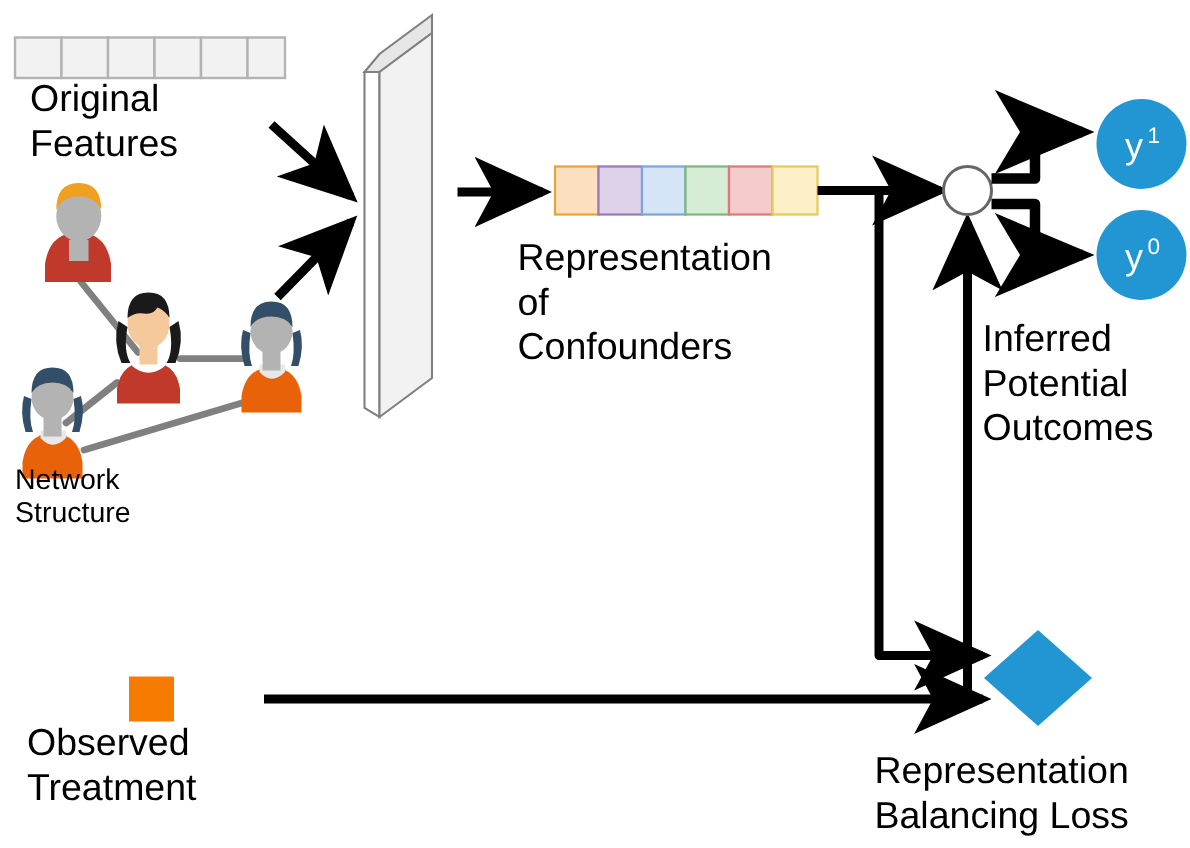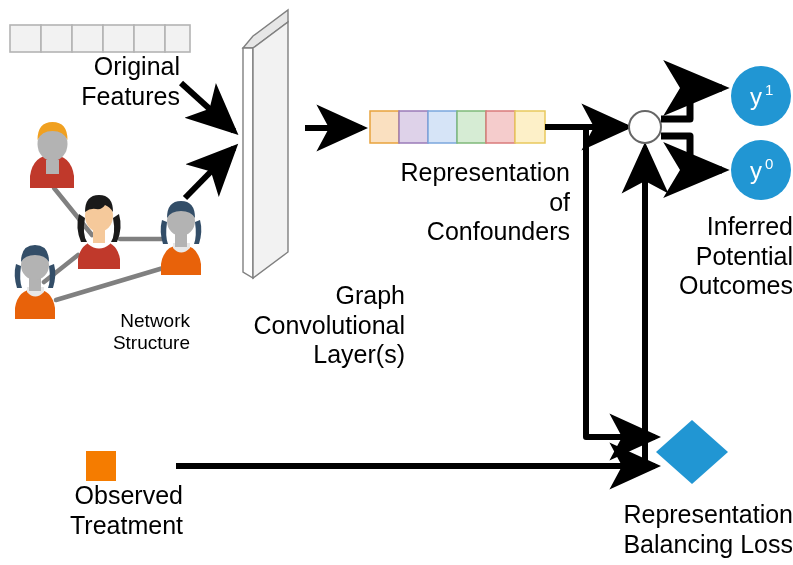--- a/index.html
+++ b/index.html
@@ -18,21 +18,21 @@
   }
   .svg-layer {
     position: absolute;
     left: 0;
     top: 0;
     width: 793px;
     height: 565px;
   }
   .label {
     position: absolute;
-    text-align: right;
+    text-align: left;
     color: #000000;
     font-family: "Liberation Sans", sans-serif;
     line-height: 1.18;
     white-space: pre-line;
     user-select: none;
   }
   .lbl-original   { left: 20px;  top: 52px;  width: 160px; font-size: 25px; }
   .lbl-network    { left: 10px;  top: 310px; width: 180px; font-size: 19px; }
   .lbl-gcn        { left: 215px; top: 281px; width: 190px; font-size: 25px; }
   .lbl-repr       { left: 345px; top: 158px; width: 225px; font-size: 25px; }
@@ -189,23 +189,20 @@
 
     <g>
       <polygon points="692,420 728,452 692,484 656,452" fill="#2196d3"></polygon>
     </g>
   </svg>
 
   <div class="label lbl-original">Original
 Features</div>
   <div class="label lbl-network">Network
 Structure</div>
-  <div class="label lbl-gcn">Graph
-Convolutional
-Layer(s)</div>
   <div class="label lbl-repr">Representation
 of
 Confounders</div>
   <div class="label lbl-observed">Observed
 Treatment</div>
   <div class="label lbl-inferred">Inferred
 Potential
 Outcomes</div>
   <div class="label lbl-loss">Representation
 Balancing Loss</div>

